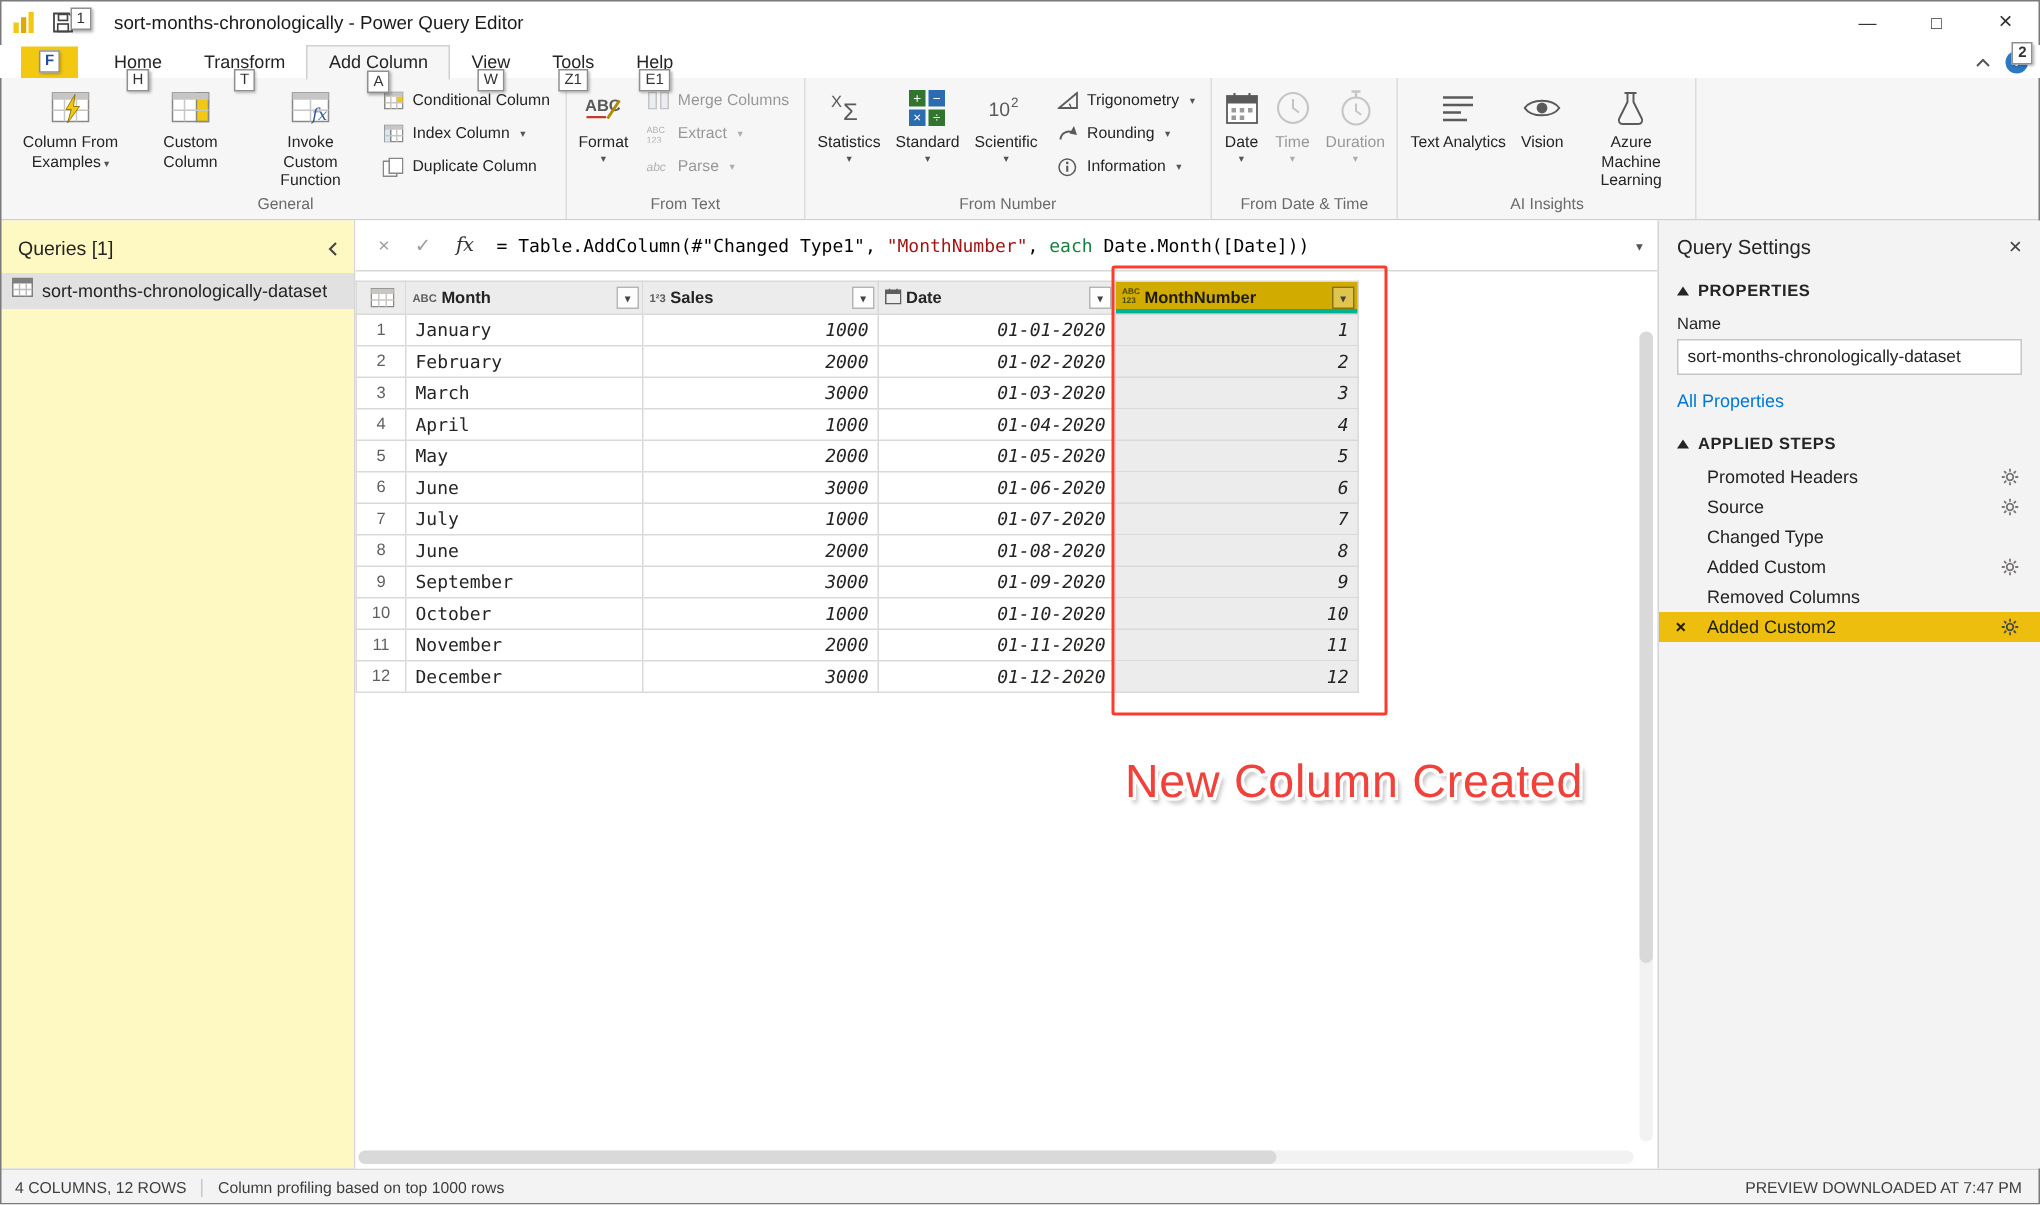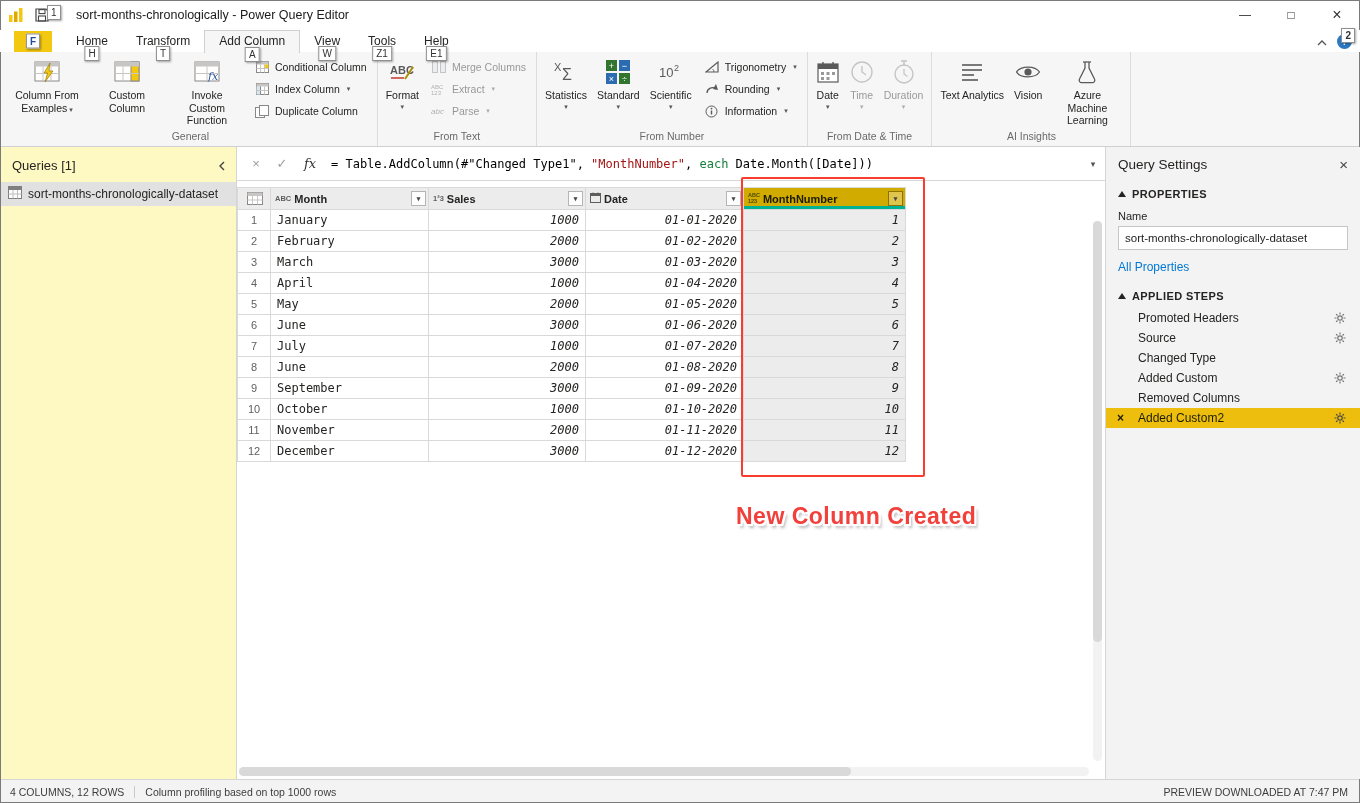--- a/index.html
+++ b/index.html
@@ -78,21 +78,21 @@
 th.sel .filter-btn{background:rgba(255,255,255,.3);border-color:#8a7400;}
 .grid td{height:21px;padding:0 6px;}
 td.rownum{font-family:"Liberation Sans",sans-serif;font-size:11px;color:#5f5f5f;text-align:center;padding:0 4px;}
 td.c-month{text-align:left;}
 td.c-num{text-align:right;font-style:italic;}
 td.c-sel{background:#ececec;}
 .corner{padding:0;}
 .corner-inner{display:flex;align-items:center;justify-content:center;}
 
 .red-rect{position:absolute;left:504px;top:30px;width:184px;height:300px;border:2px solid #fa3c2e;border-radius:2px;z-index:15;pointer-events:none;}
-.annotation{position:absolute;left:499px;top:356px;z-index:15;font-size:23px;font-weight:bold;color:#f2403a;letter-spacing:.5px;
+.annotation{position:absolute;left:513px;top:356px;z-index:15;font-size:31px;font-weight:normal;color:#f2403a;letter-spacing:.5px;
  text-shadow:-2px -2px 0 #fff,2px -2px 0 #fff,-2px 2px 0 #fff,2px 2px 0 #fff,0 -2px 0 #fff,0 2px 0 #fff,-2px 0 0 #fff,2px 0 0 #fff,3px 4px 3px rgba(110,110,110,.5);}
 
 .hscroll{position:absolute;left:2px;right:16px;bottom:3px;height:9px;background:#f2f2f2;border-radius:5px;}
 .hscroll .thumb{position:absolute;left:0;top:0;height:9px;width:72%;background:#d9d9d9;border-radius:5px;}
 .vscroll{position:absolute;top:40px;bottom:18px;right:3px;width:9px;background:#f2f2f2;border-radius:5px;}
 .vscroll .thumb{position:absolute;top:0;left:0;width:9px;height:78%;background:#d9d9d9;border-radius:5px;}
 
 
 .settings-panel{flex:0 0 255px;background:#f3f3f3;border-left:1px solid #d5d5d5;padding:0 12px;position:relative;overflow:hidden;}
 .sp-titlerow{display:flex;align-items:center;padding-top:10px;gap:37px;}

